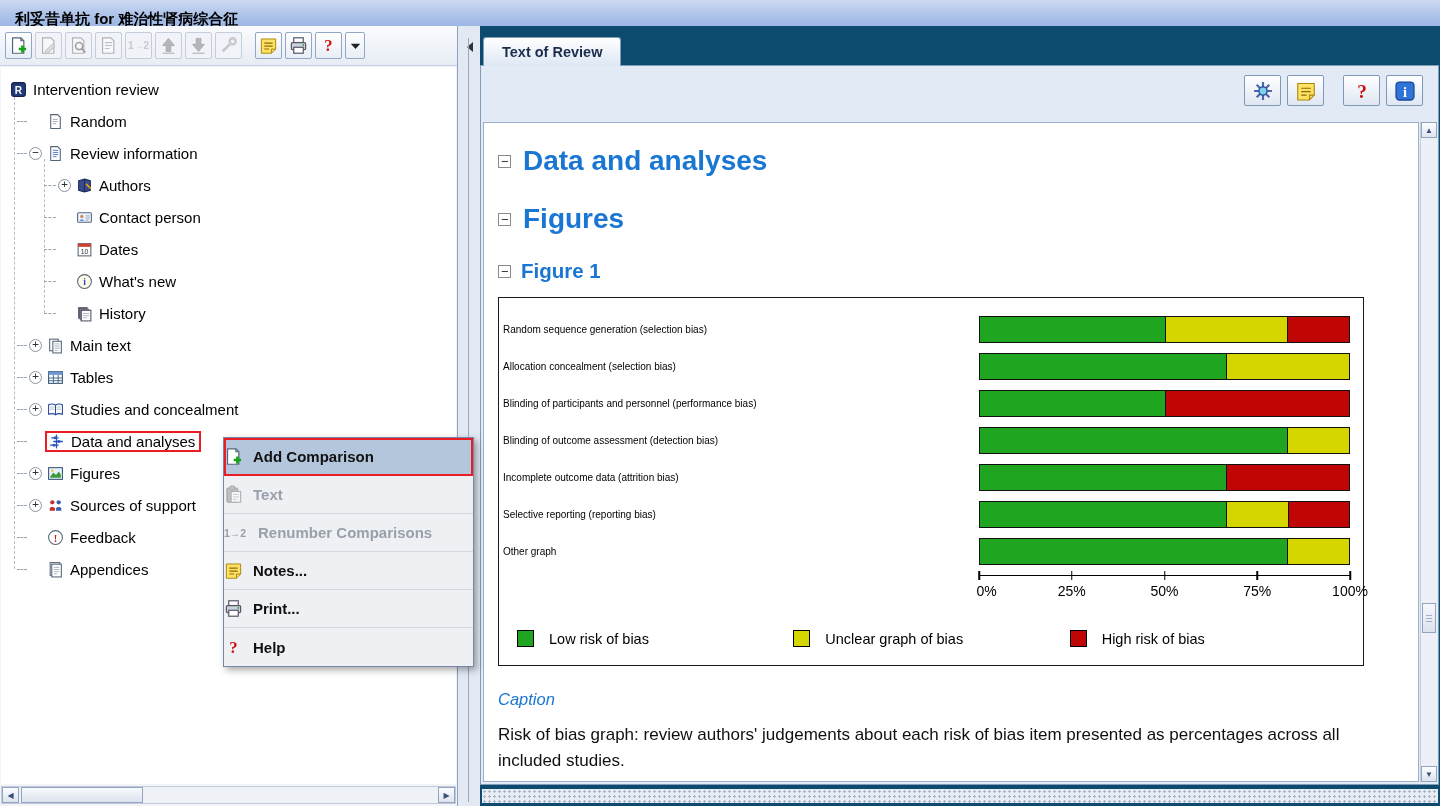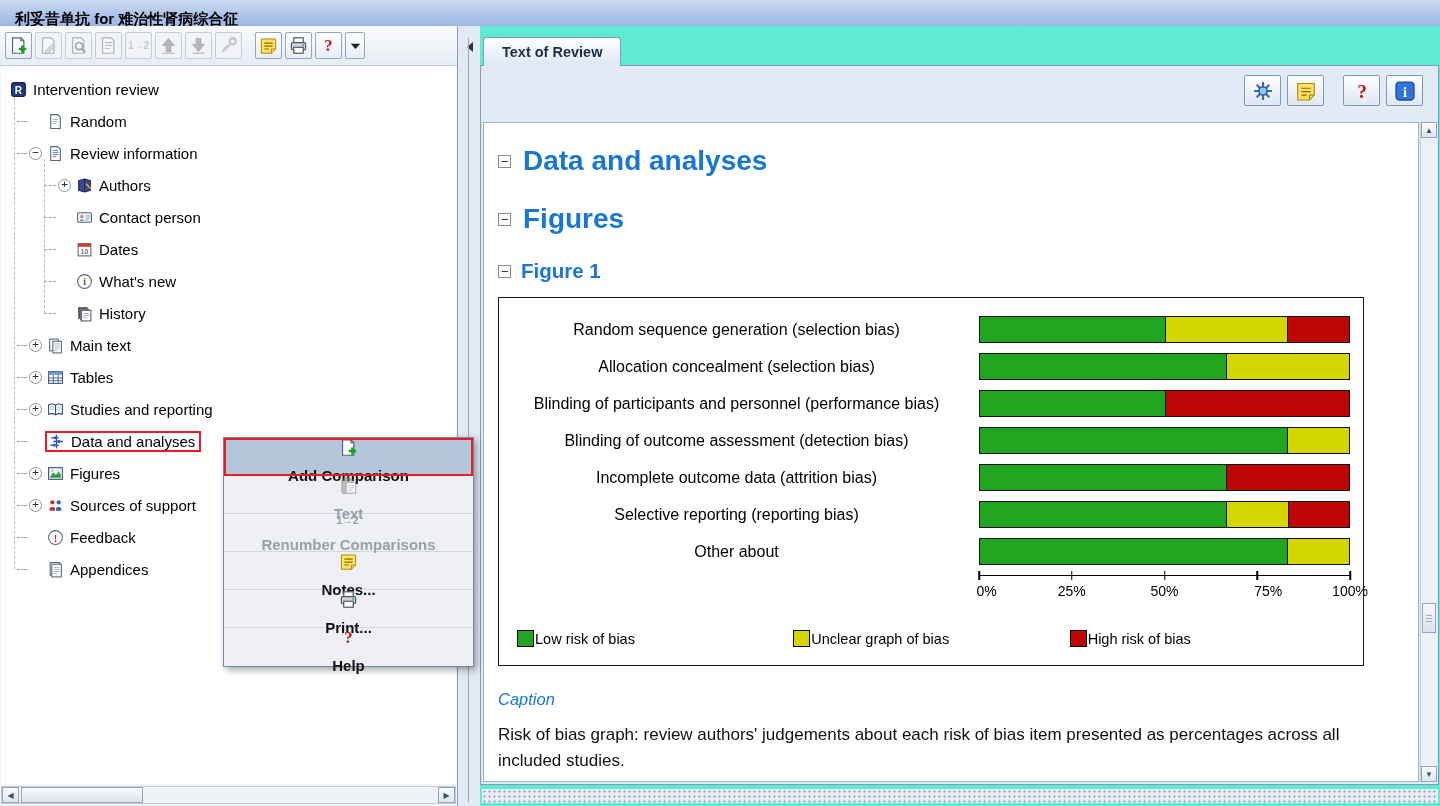--- a/index.html
+++ b/index.html
@@ -53,21 +53,21 @@
   .h-thumb{position:absolute;left:2px;top:0;bottom:0;width:122px;background:linear-gradient(#f8fafc,#dce3ee);
     border:1px solid #92a4c0;}
 
   
   .splitter{position:absolute;left:458px;top:26px;width:22px;bottom:0;background:#e3e9f3;}
   .splitter .divline{position:absolute;left:10px;top:12px;bottom:4px;border-left:1px solid #9aa8c2;}
   .split-arrow{position:absolute;left:4px;top:16px;width:0;height:0;
     border:5px solid transparent;border-right:6px solid #333;}
 
   
-  .right-panel{position:absolute;left:480px;top:26px;right:0;bottom:0;background:#5eead4;}
+  .right-panel{position:absolute;left:480px;top:26px;right:0;bottom:0;background:#0c4a6e;}
   .tab{position:absolute;left:3px;top:11px;height:29px;padding:0 18px;display:flex;align-items:center;
     background:linear-gradient(#ffffff,#dde7f4);border:1px solid #7f9db9;border-bottom:none;
     border-radius:3px 3px 0 0;font-weight:bold;font-size:14.5px;color:#1c2c4c;z-index:2;}
   .right-body{position:absolute;left:0;top:39px;right:1px;bottom:21px;border:1px solid #7f9db9;background:#e2eaf6;}
   .right-toolbar{position:absolute;top:9px;right:15px;display:flex;gap:6px;z-index:1;}
   .rt-btn{width:37px;height:31px;border:1px solid #8098b8;border-radius:2px;
     background:linear-gradient(#ffffff,#dfe7f2);display:flex;align-items:center;justify-content:center;}
   .rt-btn svg{width:22px;height:22px;}
   .rt-btn.gap-left{margin-left:13px;}
 
@@ -76,52 +76,52 @@
   h1.sec{font-size:28px;color:#1976d2;margin:8px 0 0 2px;display:flex;align-items:center;gap:12px;font-weight:bold;}
   h1.sec.spaced{margin-top:26px;}
   h2.sec{font-size:20.5px;color:#1976d2;margin:24px 0 0 2px;display:flex;align-items:center;gap:10px;font-weight:bold;}
   .collapse-box{width:13px;height:13px;border:1px solid #8a8a8a;background:#fff;color:#333;
     font-size:12px;line-height:10px;text-align:center;flex:none;font-weight:normal;
     font-family:"DejaVu Sans Mono",monospace;}
 
   .rob-chart{margin:14px 0 0 2px;width:866px;background:#fff;border:1.5px solid #1a1a1a;
     padding:13px 13px 8px 4px;}
   .rob-row{display:flex;align-items:center;height:37px;}
-  .rob-label{flex:1;text-align:center;padding-right:9px;font-size:16px;color:#000;white-space:nowrap;}
+  .rob-label{flex:1;text-align:left;padding-right:9px;font-size:10px;color:#000;white-space:nowrap;}
   .rob-bar{width:371px;flex:none;height:27px;border:1px solid #111;display:flex;background:#fff;}
   .rob-seg{height:100%;border-left:1px solid #111;}
   .rob-seg:first-child{border-left:none;}
   .rob-axis{display:flex;height:40px;}
   .rob-axis-spacer{flex:1;}
   .rob-axis-line{width:371px;flex:none;position:relative;margin-top:5px;border-top:1.5px solid #000;height:30px;}
   .rob-tick{position:absolute;top:-5px;width:1.5px;height:9px;background:#000;transform:translateX(-50%);}
   .rob-tick-label{position:absolute;top:7px;transform:translateX(-50%);font-size:14px;color:#000;white-space:nowrap;}
   .rob-tick-label.first{transform:translateX(-12%);}
   .rob-legend{display:grid;grid-template-columns:1fr 1fr 1fr;margin:20px 4px 10px 14px;}
-  .leg{display:flex;align-items:center;gap:1px;font-size:14.5px;color:#000;}
+  .leg{display:flex;align-items:center;gap:15px;font-size:14.5px;color:#000;}
   .leg-swatch{width:17px;height:17px;border:1px solid #000;flex:none;display:inline-block;}
 
   .caption-label{margin:24px 0 0 2px;font-size:16.5px;font-style:italic;color:#1976d2;}
   .caption-text{margin:13px 0 0 2px;font-size:17px;color:#101010;max-width:938px;line-height:1.55;}
 
   .v-scroll{position:absolute;right:1px;top:56px;bottom:2px;width:17px;background:#edf0f6;
     border-left:1px solid #c4cedd;display:flex;flex-direction:column;}
   .v-track{flex:1;position:relative;}
   .v-thumb{position:absolute;top:74%;height:30px;left:1px;right:1px;
     background:linear-gradient(#f6f8fb,#dce3ee);border:1px solid #92a4c0;}
   .v-thumb::after{content:"";position:absolute;left:3px;right:3px;top:11px;height:7px;
     background:repeating-linear-gradient(#9fb0c8 0 1px,transparent 1px 3px);}
   .bottom-strip{position:absolute;left:2px;right:2px;bottom:3px;height:14px;background:#e8edf5;
     background-image:radial-gradient(#aab6c8 1px,transparent 1.2px);background-size:5px 5px;}
 
   
   .context-menu{position:absolute;left:223px;top:437px;width:251px;background:#eef0f4;
     border:1px solid #7688aa;box-shadow:3px 3px 7px rgba(0,0,0,.35);z-index:10;}
   .menu-item{height:38px;display:flex;align-items:center;gap:10px;padding:0 0;
-    border-bottom:1px solid #d4d7dc;font-weight:bold;font-size:15px;color:#111;background:#eef0f4;flex-direction:column;}
+    border-bottom:1px solid #d4d7dc;font-weight:bold;font-size:15px;color:#111;background:#eef0f4;}
   .menu-item:last-child{border-bottom:none;}
   .menu-item .icon svg{width:19px;height:19px;}
   .menu-item.disabled{color:#98a0aa;}
   .menu-item.disabled svg{filter:grayscale(1) opacity(.5);}
   .menu-item.highlighted{background:#b3c6dc;outline:2.5px solid #ec1c24;outline-offset:-2px;}
   .menu-item .icon-text{width:24px;font-size:10.5px;flex:none;color:inherit;}
 </style>
 </head>
 <body>
 
@@ -378,21 +378,21 @@
             <span class="dash"></span>
             <span class="handle">+</span>
             <span class="node">
               <span class="icon">
                 <svg viewBox="0 0 16 16">
                   <path d="M1.5 3.5C4 2.5 6.5 2.8 8 4c1.5-1.2 4-1.5 6.5-.5v9C12 11.6 9.5 11.8 8 13c-1.5-1.2-4-1.4-6.5-.5z" fill="#fff" stroke="#2a4a9a"></path>
                   <path d="M8 4v9" stroke="#2a4a9a"></path>
                   <path d="M3 5.8c1.5-.4 3-.3 4 .3M3 7.8c1.5-.4 3-.3 4 .3M9 6.1c1-.6 2.5-.7 4-.3M9 8.1c1-.6 2.5-.7 4-.3" stroke="#8aa" stroke-width=".7" fill="none"></path>
                 </svg>
               </span>
-              <span>Studies and reporting</span>
+              <span>Studies and concealment</span>
             </span>
           </div>
           <div class="tree-row lvl1">
             <span class="dash"></span>
             <span class="handle blank"></span>
             <span class="node selected">
               <span class="icon">
                 <svg viewBox="0 0 16 16">
                   <path d="M8 1.5v13" stroke="#2a52c0" stroke-width="1.2"></path>
                   <path d="M3 4.5h7M5 8h9M2 11.5h8" stroke="#2a52c0" stroke-width="1.2"></path>
@@ -572,38 +572,38 @@
               </div>
               <div class="rob-row">
                 <div class="rob-label">Selective reporting (reporting bias)</div>
                 <div class="rob-bar">
                   <div class="rob-seg" style="width: 66.7%; background: rgb(31, 165, 31);"></div>
                   <div class="rob-seg" style="width: 16.7%; background: rgb(213, 213, 0);"></div>
                   <div class="rob-seg" style="width: 16.6%; background: rgb(192, 5, 5);"></div>
                 </div>
               </div>
               <div class="rob-row">
-                <div class="rob-label">Other about</div>
+                <div class="rob-label">Other graph</div>
                 <div class="rob-bar">
                   <div class="rob-seg" style="width: 83.3%; background: rgb(31, 165, 31);"></div>
                   <div class="rob-seg" style="width: 16.7%; background: rgb(213, 213, 0);"></div>
                 </div>
               </div>
             </div>
           <div class="rob-axis">
             <div class="rob-axis-spacer"></div>
             <div class="rob-axis-line" id="rob-axis-line">
                 <div class="rob-tick" style="left: 0%;"></div>
                 <div class="rob-tick-label first" style="left: 0%;">0%</div>
                 <div class="rob-tick" style="left: 25%;"></div>
                 <div class="rob-tick-label" style="left: 25%;">25%</div>
                 <div class="rob-tick" style="left: 50%;"></div>
                 <div class="rob-tick-label" style="left: 50%;">50%</div>
                 <div class="rob-tick" style="left: 75%;"></div>
-                <div class="rob-tick-label" style="left: 75%; margin-left: 11px;">75%</div>
+                <div class="rob-tick-label" style="left: 75%;">75%</div>
                 <div class="rob-tick" style="left: 100%;"></div>
                 <div class="rob-tick-label" style="left: 100%;">100%</div>
               </div>
           </div>
           <div class="rob-legend" id="rob-legend">
               <div class="leg">
                 <span class="leg-swatch" style="background: rgb(31, 165, 31);"></span>
                 <span>Low risk of bias</span>
               </div>
               <div class="leg">

